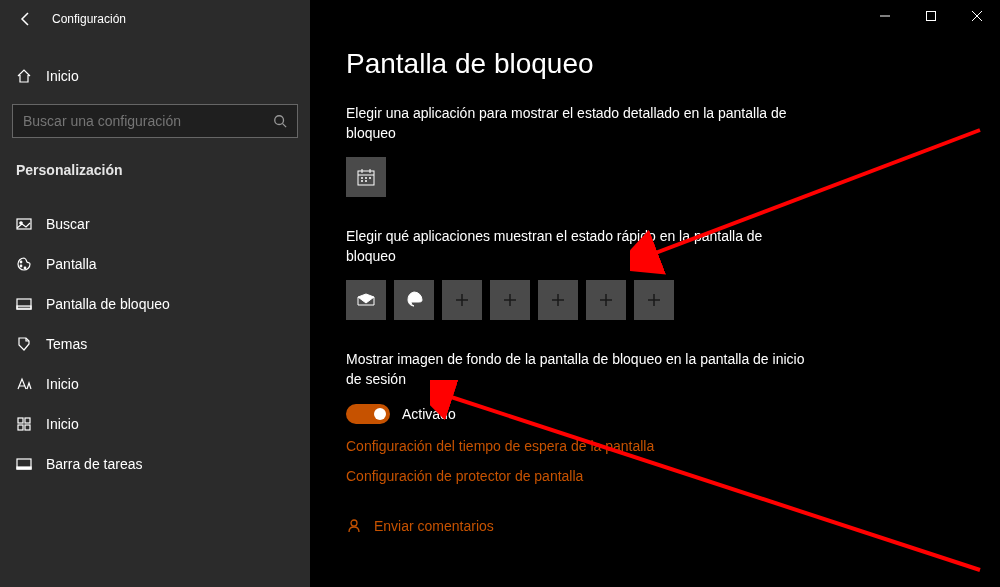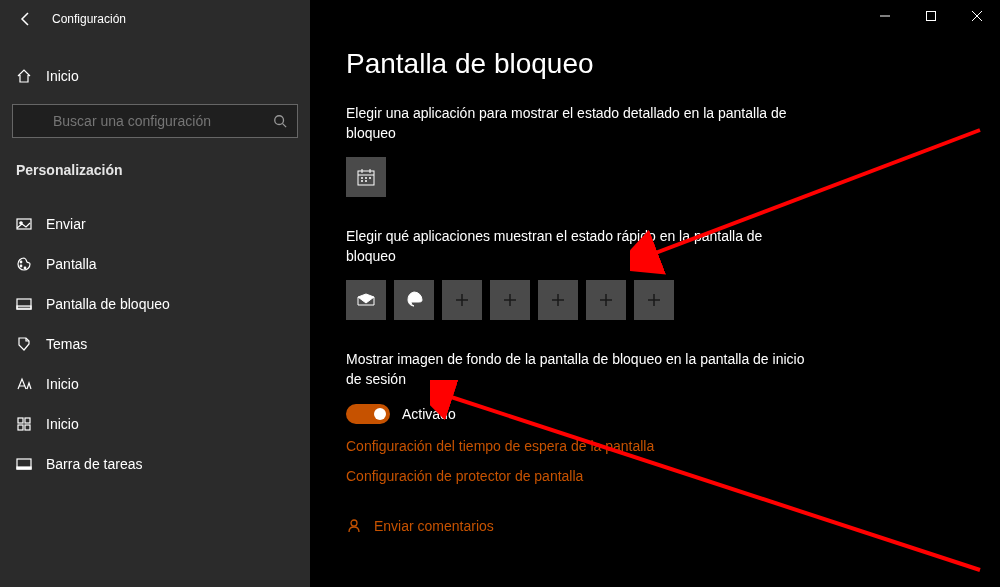--- a/index.html
+++ b/index.html
@@ -10,21 +10,21 @@
 .back-btn { width: 36px; height: 36px; display: flex; align-items: center; justify-content: center; cursor: pointer; }
 .back-btn svg { width: 16px; height: 16px; fill: #fff; }
 .title { margin-left: 8px; font-size: 12px; color: #fff; }
 .win-controls { position: absolute; top: 0; right: 0; display: flex; }
 .win-btn { width: 46px; height: 32px; display: flex; align-items: center; justify-content: center; cursor: pointer; }
 .win-btn svg { width: 10px; height: 10px; stroke: #fff; fill: none; stroke-width: 1; }
 .home { display: flex; align-items: center; padding: 10px 16px; margin-top: 20px; cursor: pointer; }
 .home svg { width: 16px; height: 16px; fill: none; stroke: #fff; stroke-width: 1.2; margin-right: 14px; }
 .home span { font-size: 14px; }
 .search { margin: 10px 12px; border: 1px solid #666; background: #1f1f1f; height: 34px; display: flex; align-items: center; padding: 0 10px; }
-.search input { flex: 1; background: transparent; border: none; color: #fde047; font-size: 14px; outline: none; margin-left: 30px; }
+.search input { flex: 1; background: transparent; border: none; color: #fde047; font-size: 14px; outline: none; }
 .search svg { width: 14px; height: 14px; stroke: #999; fill: none; stroke-width: 1.5; }
 .section-label { padding: 14px 16px 8px; font-size: 14px; font-weight: 600; color: #e5e5e5; }
 .nav { margin-top: 18px; }
 .nav-item { display: flex; align-items: center; padding: 12px 16px; cursor: pointer; font-size: 14px; color: #fff; }
 .nav-item svg { width: 16px; height: 16px; margin-right: 14px; fill: none; stroke: #fff; stroke-width: 1.2; }
 .content { flex: 1; background: #000; padding: 48px 36px 0; overflow: hidden; position: relative; }
 .page-title { font-size: 28px; font-weight: 300; margin-bottom: 24px; }
 .setting-block { margin-bottom: 30px; }
 .setting-text { font-size: 14px; color: #fff; max-width: 460px; line-height: 1.4; margin-bottom: 14px; }
 .app-tile, .app-add { width: 40px; height: 40px; background: #4a4a4a; display: inline-flex; align-items: center; justify-content: center; margin-right: 4px; cursor: pointer; }
@@ -72,21 +72,21 @@
 
     <div class="section-label">Personalización</div>
 
     <div class="nav">
       <div class="nav-item">
         <svg viewBox="0 0 16 16">
             <rect x="1" y="3" width="14" height="10"></rect>
             <circle cx="5" cy="7" r="1.2" fill="#fff"></circle>
             <path d="M1 12 L6 8 L10 11 L14 7"></path>
           </svg>
-        <span>Enviar</span>
+        <span>Buscar</span>
       </div>
       <div class="nav-item">
         <svg viewBox="0 0 16 16">
             <path d="M8 2 A6 6 0 1 0 14 8 C14 6 12 7 11 6 C10 5 11 3 8 2 Z"></path>
             <circle cx="5" cy="6" r="0.8" fill="#fff"></circle>
             <circle cx="5" cy="10" r="0.8" fill="#fff"></circle>
             <circle cx="9" cy="12" r="0.8" fill="#fff"></circle>
           </svg>
         <span>Pantalla</span>
       </div>

